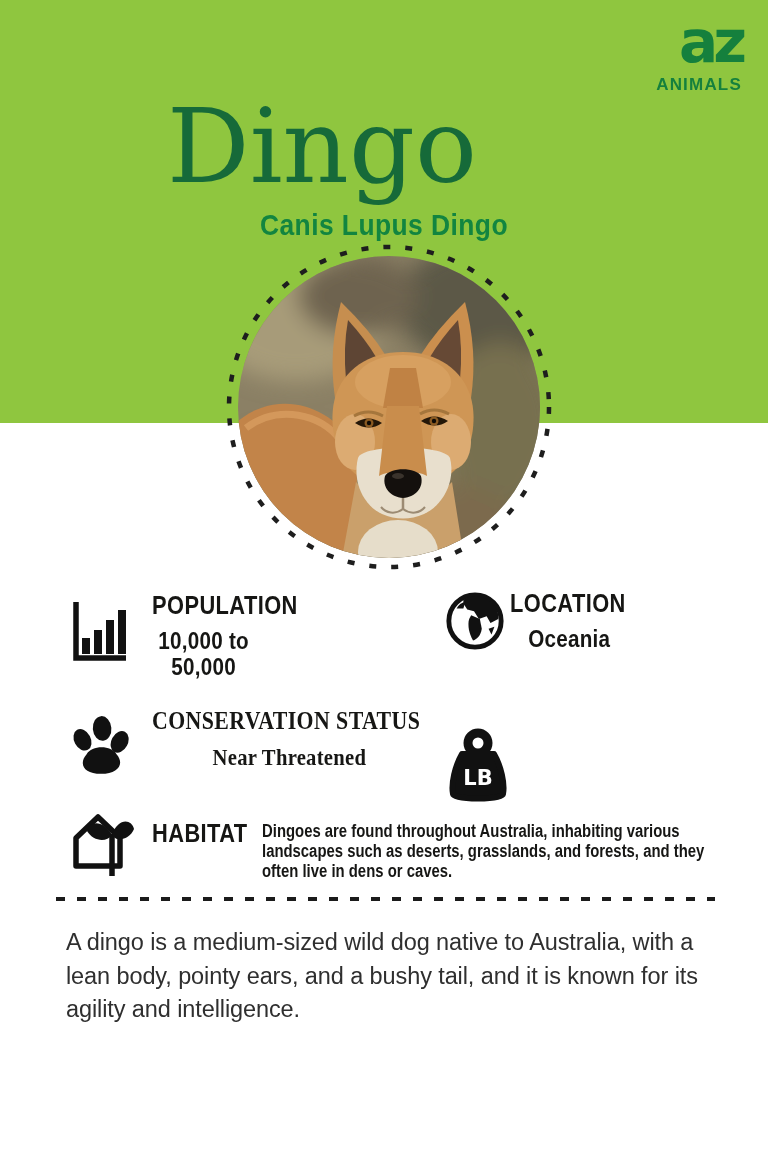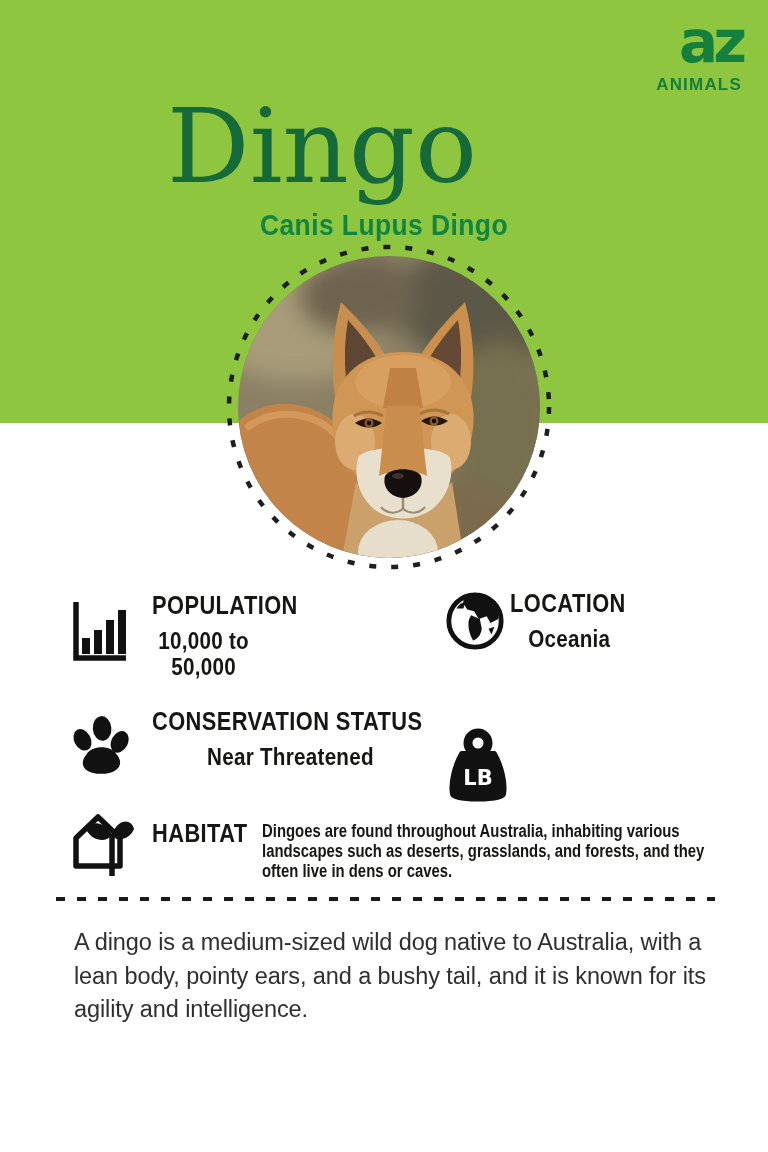--- a/index.html
+++ b/index.html
@@ -20,21 +20,21 @@
   .stat-label{font-size:26px;font-weight:bold;letter-spacing:.5px;white-space:nowrap;
               transform:scaleX(.84);transform-origin:left top;line-height:26px;color:#161614;}
   .stat-value{font-size:24px;font-weight:bold;letter-spacing:.3px;margin-top:10px;line-height:26px;
               transform:scaleX(.86);transform-origin:left top;color:#161614;}
   #text-population .stat-value{width:120px;}
   .habitat-para{position:absolute;left:262px;top:821px;width:535px;font-size:17.5px;font-weight:bold;
                 line-height:20px;color:#161614;transform:scaleX(.85);transform-origin:left top;}
   .separator{position:absolute;left:56px;top:897px;width:659px;height:4px;
              background:repeating-linear-gradient(90deg,#1b1b1b 0 9px,transparent 9px 21px);}
   .description{position:absolute;left:66px;top:926px;width:660px;font-size:23.5px;line-height:33.5px;
-               color:#2f2f2f;letter-spacing:-.1px;margin-left:8px;}
+               color:#2f2f2f;letter-spacing:-.1px;}
 </style>
 </head>
 <body>
 
 <div class="page">
 
   <div class="header-band"></div>
 
   <div class="logo">
     <div class="logo-az">az</div>
@@ -132,21 +132,21 @@
   </div>
 
   <div class="stat-icon" style="left:66px;top:712px;width:66px;height:68px;">
     <svg width="66" height="68" viewBox="0 0 64 64">
       <ellipse cx="16" cy="26" rx="8" ry="11" fill="#111" transform="rotate(-28 16 26)"></ellipse>
       <ellipse cx="35" cy="15" rx="9" ry="12" fill="#111" transform="rotate(-5 35 15)"></ellipse>
       <ellipse cx="52" cy="28" rx="8" ry="11" fill="#111" transform="rotate(28 52 28)"></ellipse>
       <path d="M20 40 C25 31 44 31 49 40 C57 49 51 59 34 59 C17 59 12 49 20 40 Z" fill="#111"></path>
     </svg>
   </div>
-  <div class="stat-text" style="left:152px;top:708px;">
+  <div class="stat-text" style="left:152px;top:708px;font-family:Liberation Serif, serif;">
     <div class="stat-label">CONSERVATION STATUS</div>
     <div class="stat-value">Near Threatened</div>
   </div>
 
   <div class="stat-icon" style="left:446px;top:728px;width:64px;height:78px;">
     <svg width="64" height="78" viewBox="0 0 64 78">
       <circle cx="32" cy="15" r="10" fill="none" stroke="#111" stroke-width="9"></circle>
       <path d="M16 26 L48 26 C55 38 59 56 57 66 C56 72 8 72 7 66 C5 56 9 38 16 26 Z" fill="#111" stroke="#111" stroke-width="6" stroke-linejoin="round"></path>
       <text x="32" y="57" text-anchor="middle" font-family="DejaVu Sans, sans-serif" font-weight="bold" font-size="21" fill="#ffffff">LB</text>
     </svg>

